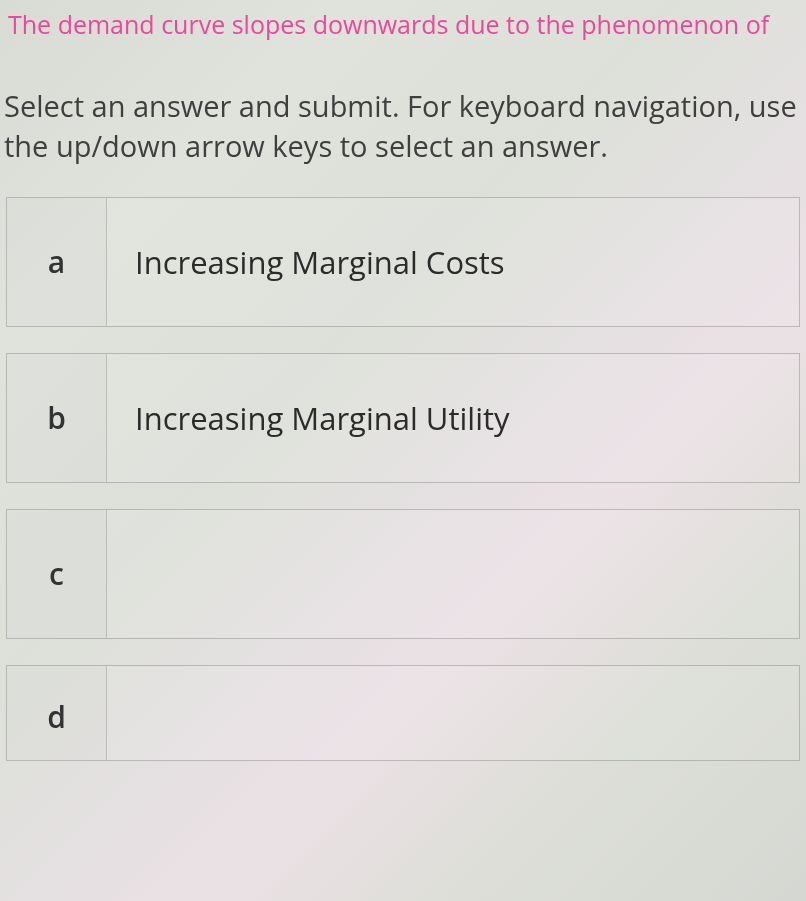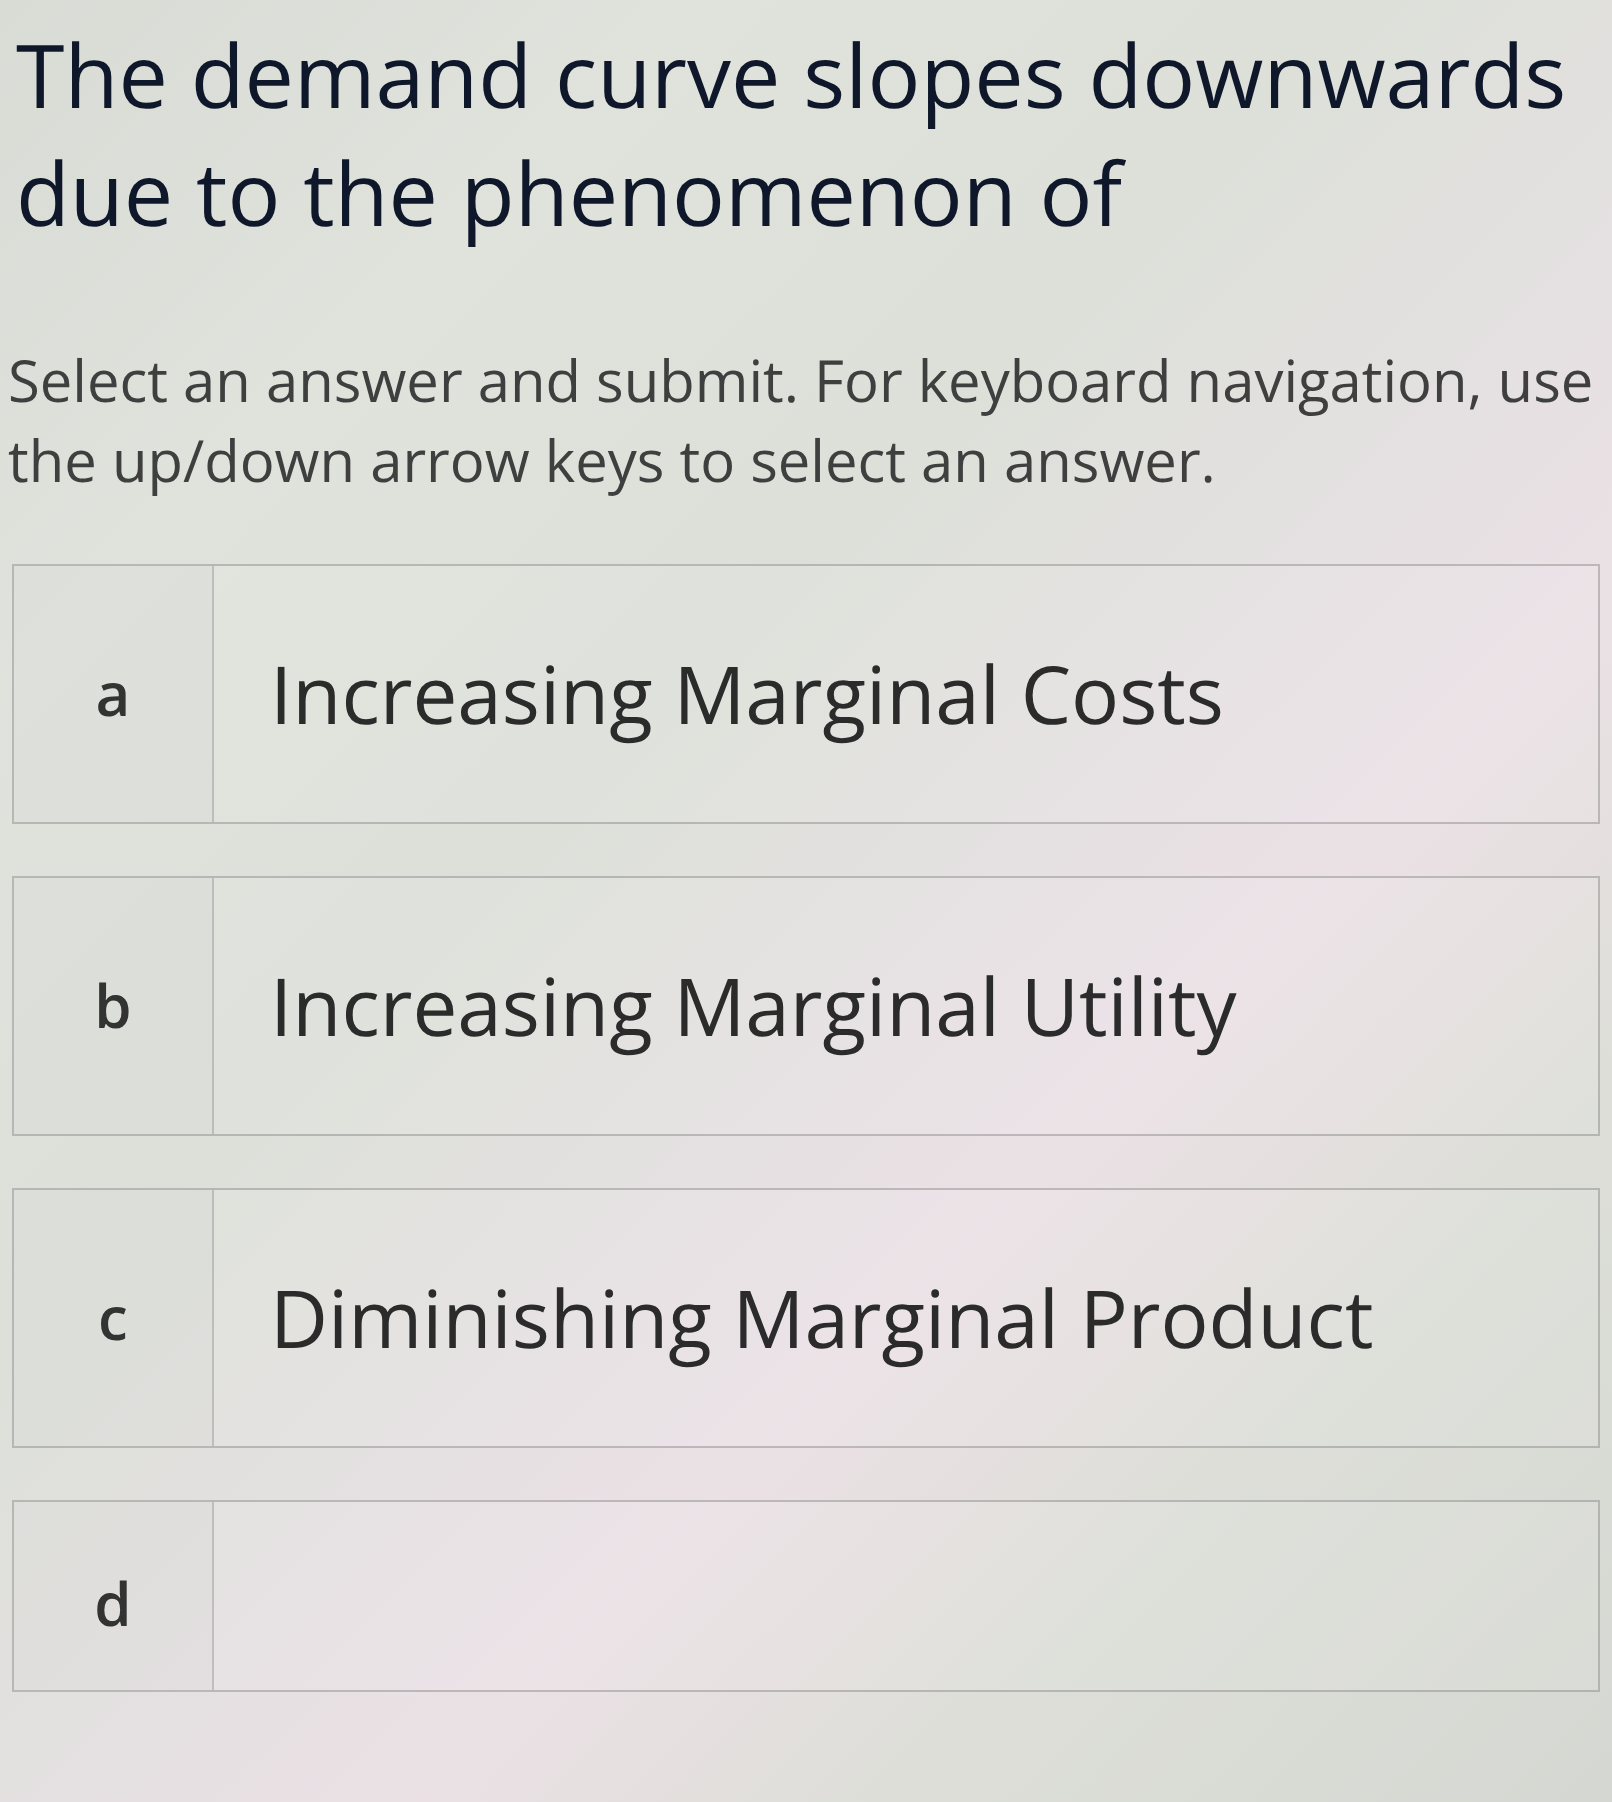--- a/index.html
+++ b/index.html
@@ -11,23 +11,23 @@
     width: 806px;
     height: 901px;
     background: linear-gradient(135deg, #d8dcd5 0%, #e0e2dc 20%, #dde0d9 40%, #e5e0e2 55%, #ebe1e5 65%, #dcded7 80%, #d5d8d2 100%);
     font-family: -apple-system, BlinkMacSystemFont, "Segoe UI", "Open Sans", sans-serif;
     color: #2a2a2a;
     padding: 8px 4px 0 4px;
     overflow: hidden;
     position: relative;
   }
   .question {
-    font-size: 44px;
+    font-size: 25px;
     line-height: 1.35;
-    color: #0f172a;
+    color: #ec4899;
     font-weight: 400;
     margin-bottom: 44px;
     padding-left: 4px;
   }
   .instructions {
     font-size: 29px;
     line-height: 1.4;
     color: #3f3f3f;
     font-weight: 400;
     margin-bottom: 30px;
@@ -59,21 +59,21 @@
     font-weight: 600;
     color: #333;
     border-right: 1px solid rgba(130,130,130,0.35);
     background: rgba(200,200,200,0.12);
   }
   .option-text {
     flex: 1;
     display: flex;
     align-items: center;
     padding-left: 28px;
-    font-size: 40px;
+    font-size: 31px;
     color: #2b2b2b;
     font-weight: 400;
   }
   .option-last .option-text {
     align-items: flex-start;
     padding-top: 30px;
   }
   .option-last .option-letter {
     align-items: flex-start;
     padding-top: 30px;
@@ -90,18 +90,17 @@
   <div class="option">
     <div class="option-letter">a</div>
     <div class="option-text">Increasing Marginal Costs</div>
   </div>
   <div class="option">
     <div class="option-letter">b</div>
     <div class="option-text">Increasing Marginal Utility</div>
   </div>
   <div class="option">
     <div class="option-letter">c</div>
-    <div class="option-text">Diminishing Marginal Product</div>
   </div>
   <div class="option option-last">
     <div class="option-letter">d</div>
   </div>
 </div>
 
 </body></html>

